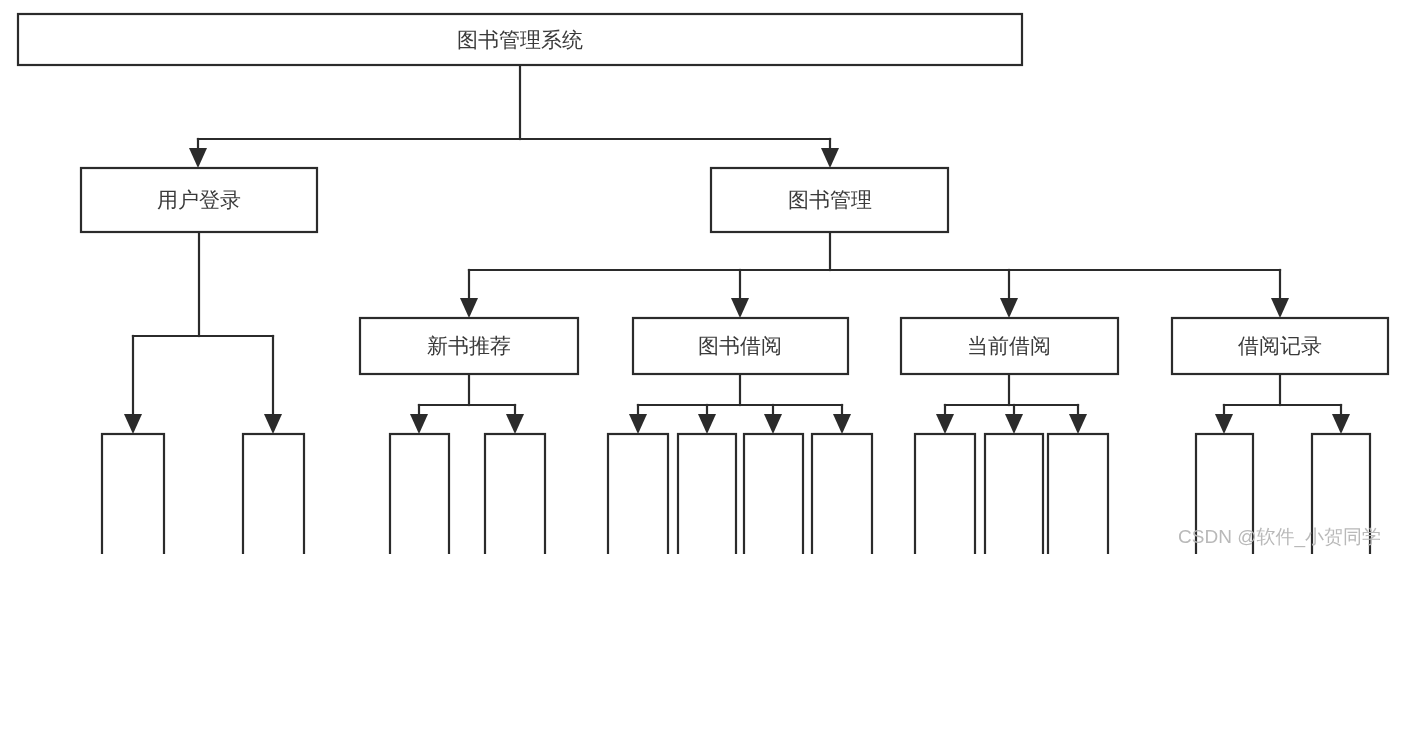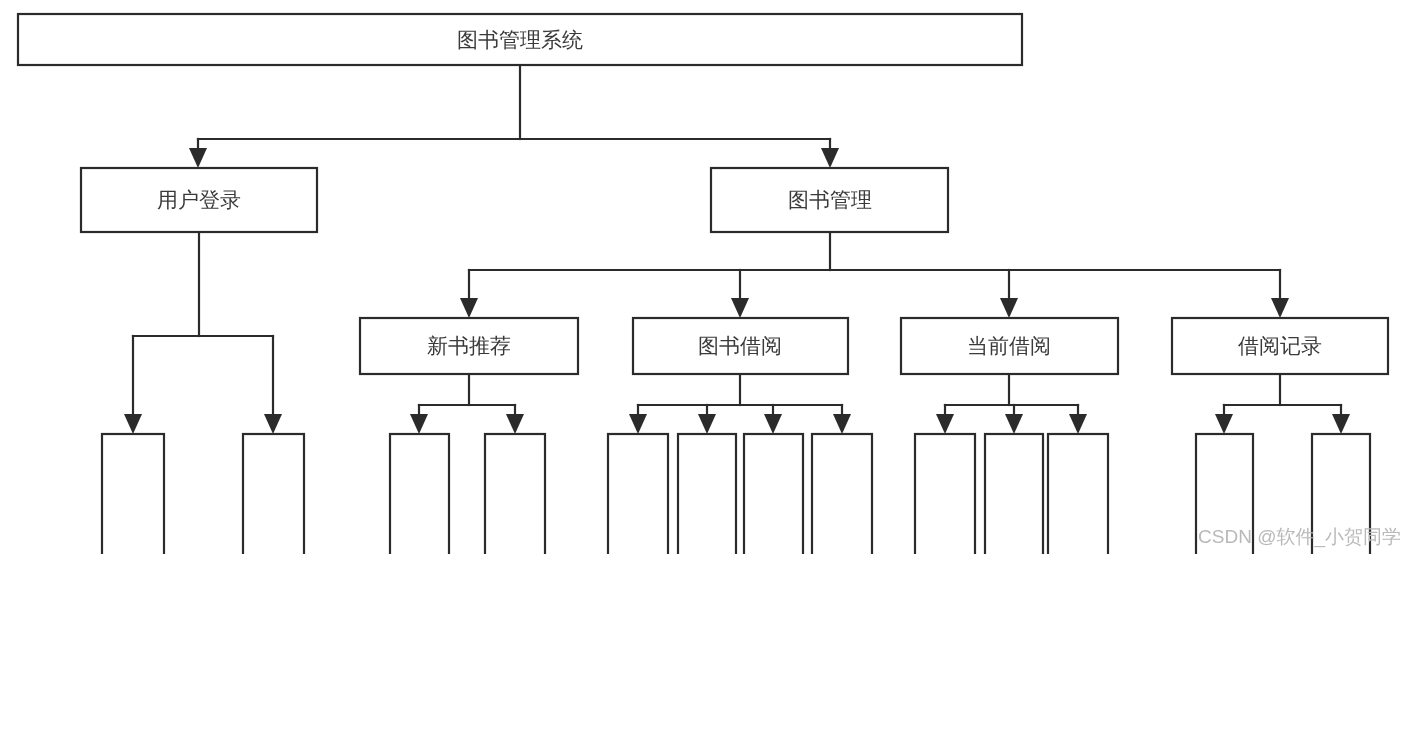--- a/index.html
+++ b/index.html
@@ -45,21 +45,21 @@
     font-family: "Liberation Sans", "DejaVu Sans", sans-serif;
     fill: #3a3a3a;
     text-anchor: middle;
     dominant-baseline: middle;
   }
   .label-horizontal {
     font-size: 21px;
   }
   .watermark-text {
     position: absolute;
-    right: 4px;
+    right: 24px;
     bottom: 4px;
     font-family: "Liberation Sans", "DejaVu Sans", sans-serif;
     font-size: 19px;
     color: #b9b9b9;
     white-space: nowrap;
     pointer-events: none;
     user-select: none;
   }
 </style>
 </head>

